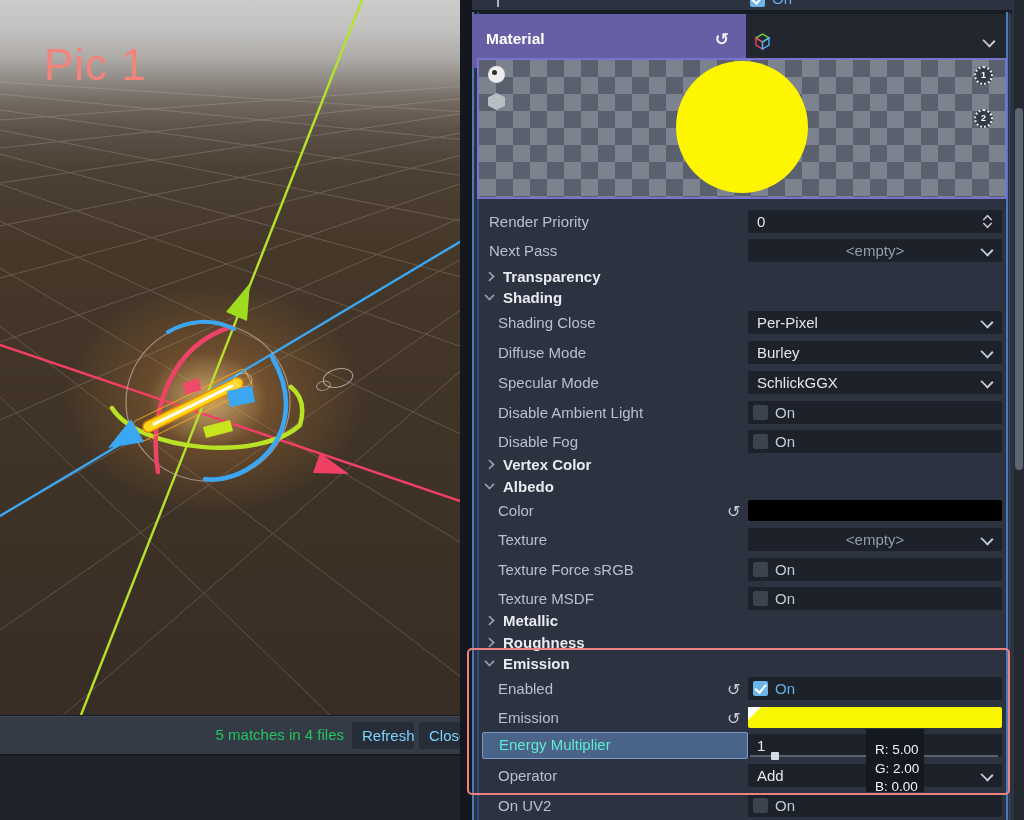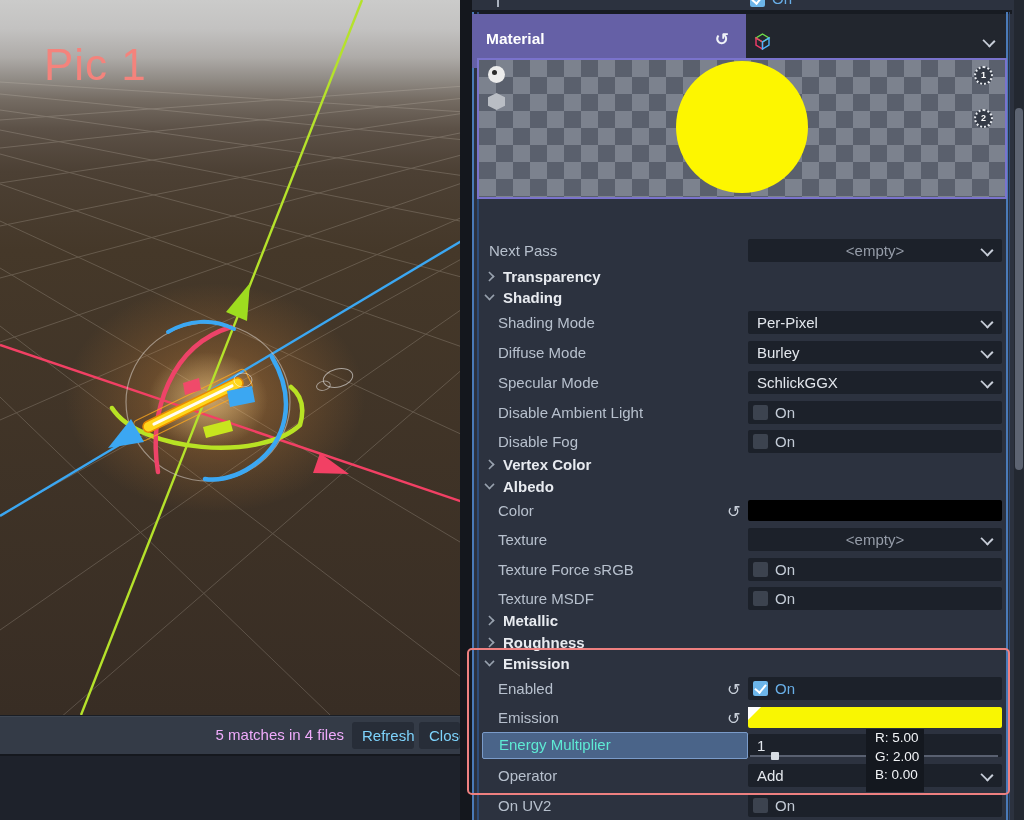--- a/index.html
+++ b/index.html
@@ -5,21 +5,21 @@
   html,body{margin:0;padding:0;background:#1a1e25;}
   #root{position:relative;width:1024px;height:820px;overflow:hidden;
         font-family:"Liberation Sans","DejaVu Sans",sans-serif;
         -webkit-font-smoothing:antialiased;color:#c3cbd6;}
   
   #viewport{position:absolute;left:0;top:0;width:460px;height:715px;overflow:hidden;background:#3a2f26;}
   #pic-label{position:absolute;left:44px;top:26px;font-size:44px;font-weight:500;color:#f4837c;letter-spacing:1px;margin-top:14px;}
   
   #statusbar{position:absolute;left:0;top:716px;width:460px;height:37px;background:#343b47;border-top:1px solid #3e4document652;}
   #statusbar{border-top:1px solid #3e4652;}
-  #match-text{position:absolute;right:116px;top:9px;font-size:15px;color:#f0abfc;}
+  #match-text{position:absolute;right:116px;top:9px;font-size:15px;color:#22c55e;}
   .sbtn{position:absolute;top:5px;height:27px;background:#272d38;border-radius:3px;
         font-size:15px;color:#7dd3fc;text-align:center;line-height:27px;padding:0 10px;box-sizing:border-box;}
   #refresh-btn{left:352px;width:62px;}
   #close-btn{left:419px;width:41px;}
   #bottom-panel{position:absolute;left:0;top:754px;width:460px;height:66px;background:#1e222b;border-top:2px solid #15181e;}
   
   #divider{position:absolute;left:460px;top:0;width:12px;height:820px;background:#14171d;}
   
   #inspector{position:absolute;left:472px;top:0;width:552px;height:820px;background:#2c323f;}
   .vline{position:absolute;top:12px;height:808px;}
@@ -74,21 +74,21 @@
   
   #energy-hl{position:absolute;left:10px;top:-2px;width:266px;height:27px;background:#4a6489;border:1px solid #7a9bc9;border-radius:2px;box-sizing:border-box;}
   #energy-hl span{position:absolute;left:16px;top:3px;font-size:15px;color:#5eead4;white-space:nowrap;}
   #energy-track{position:absolute;left:278px;top:21px;width:248px;height:2px;background:#596070;}
   #energy-handle{position:absolute;left:299px;top:18px;width:8px;height:8px;background:#d7dce3;border-radius:1px;}
   
   #scroll-track{position:absolute;left:1014px;top:0;width:10px;height:820px;background:#232831;}
   #scroll-thumb{position:absolute;left:1015px;top:108px;width:8px;height:362px;background:#5d6472;border-radius:4px;}
   
   #hl-box{position:absolute;left:467px;top:648px;width:543px;height:147px;border:2px solid #ee8080;border-radius:5px;box-sizing:border-box;z-index:60;pointer-events:none;}
-  #tooltip{position:absolute;left:866px;top:729px;width:58px;height:63px;background:#14181f;z-index:50;padding:0 0 0 9px;box-sizing:border-box;}
+  #tooltip{position:absolute;left:866px;top:729px;width:58px;height:63px;background:#14181f;z-index:50;padding:12px 0 0 9px;box-sizing:border-box;}
   #tooltip div{font-size:13.5px;color:#f2f4f7;line-height:18.5px;white-space:nowrap;}
   
   #partial-tick{position:absolute;left:25px;top:0;width:2px;height:7px;background:#aab2be;}
   #partial-cb{position:absolute;left:278px;top:-8px;}
   #partial-on{position:absolute;left:300px;top:-10px;font-size:15px;color:#68aee6;}
 </style>
 </head>
 <body>
 
 <div id="root">
@@ -210,34 +210,44 @@
     </div>
 
     <div id="tex-preview">
       <div id="tex-circle"></div>
       <div id="pv-sphere-icon"></div>
       <div id="pv-box-icon"></div>
       <div id="pv-badge-1" class="pv-badge">1</div>
       <div id="pv-badge-2" class="pv-badge">2</div>
     </div>
 
+    <div class="prow" style="top:210px">
+      <div class="plabel">Render Priority</div>
+      <div class="pvalue">
+        <span class="pv-text">0</span>
+        <span class="spin">
+            <span class="sc up"></span>
+            <span class="sc dn"></span>
+          </span>
+      </div>
+    </div>
 
     <div class="prow" style="top:239px">
       <div class="plabel">Next Pass</div>
       <div class="pvalue">
         <span class="pv-center">&lt;empty&gt;</span>
         <span class="chevd"></span>
       </div>
     </div>
 
     <div class="phead" style="top:268px"><span class="fold closed"></span><span>Transparency</span></div>
     <div class="phead" style="top:289px"><span class="fold open"></span><span>Shading</span></div>
 
     <div class="prow" style="top:311px">
-      <div class="plabel ind">Shading Mode</div>
+      <div class="plabel ind">Shading Close</div>
       <div class="pvalue">
         <span class="pv-text">Per-Pixel</span>
         <span class="chevd"></span>
       </div>
     </div>
 
     <div class="prow" style="top:371px">
       <div class="plabel ind">Specular Mode</div>
       <div class="pvalue">
         <span class="pv-text">SchlickGGX</span>

